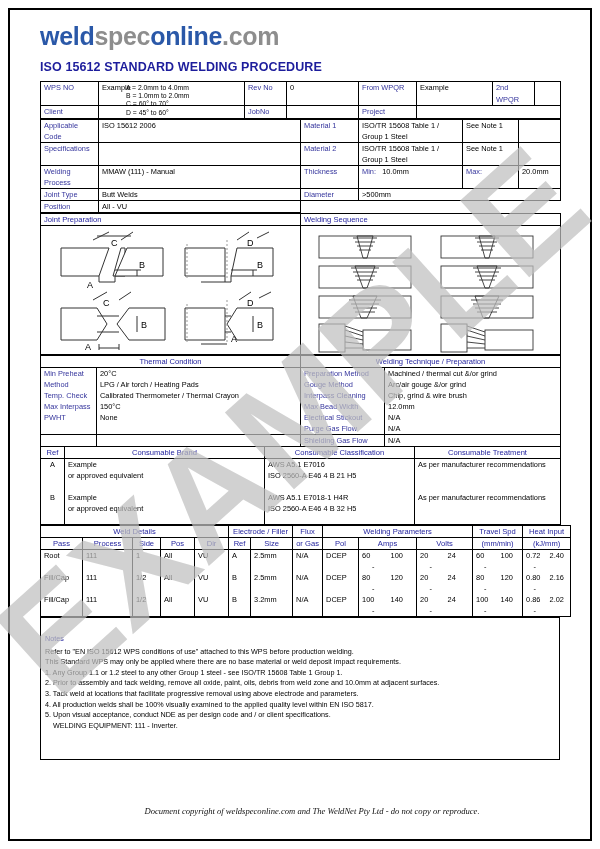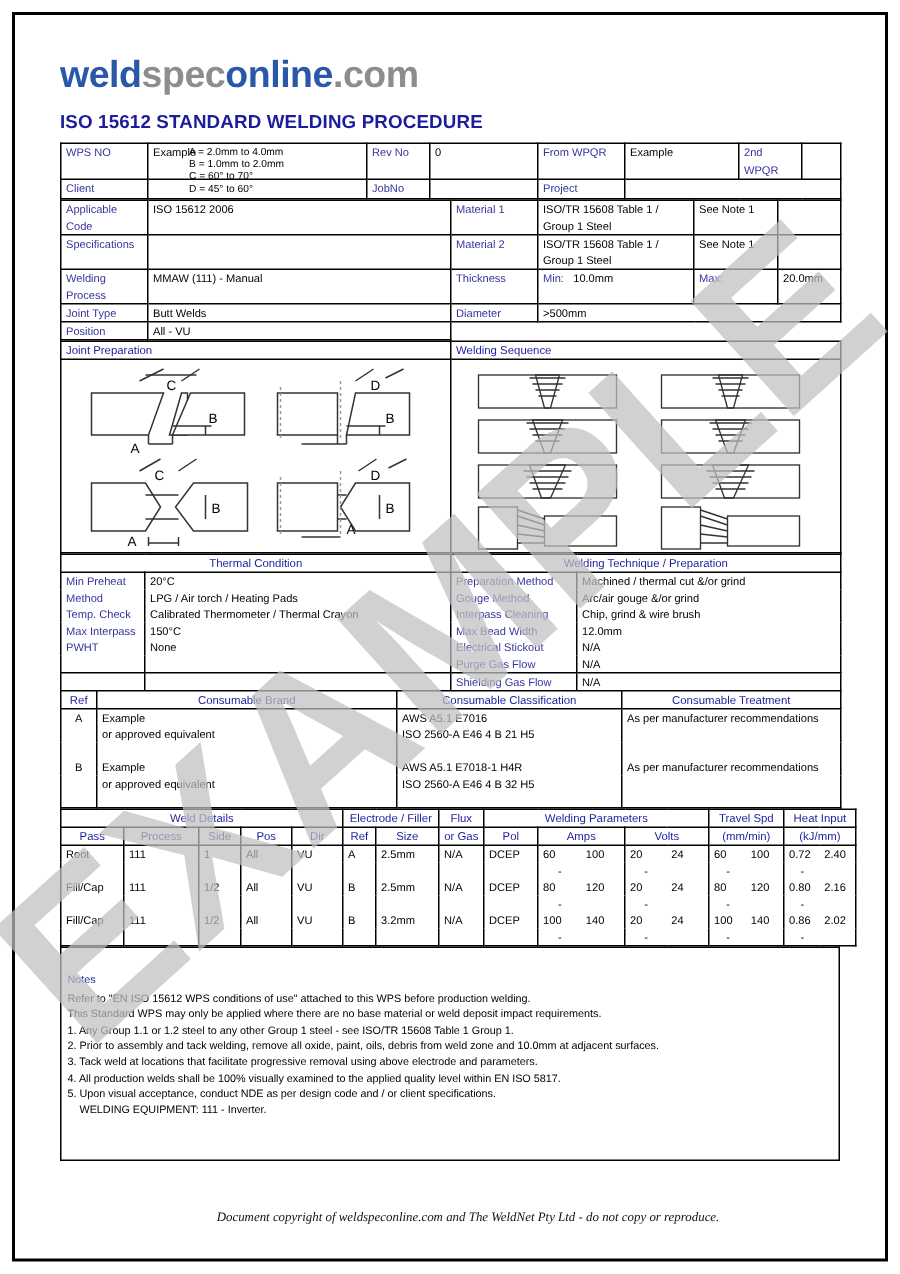--- a/index.html
+++ b/index.html
@@ -12,21 +12,21 @@
     overflow:hidden;
   }
   .page-border{
     position:absolute; left:8px; top:8px; width:584px; height:833px;
     border:2px solid #000; background:#fff;
   }
   .watermark{
     position:absolute; left:0; top:0; width:600px; height:849px;
     pointer-events:none; z-index:50;
   }
-  .content{ position:absolute; left:40px; top:36px; width:520px; z-index:20;}
+  .content{ position:absolute; left:40px; top:22px; width:520px; z-index:20;}
 
   
   .logo{ font-size:25px; font-weight:bold; letter-spacing:-0.3px; margin-bottom:9px;}
   .lg-b{ color:#2a58a8; } .lg-g{ color:#8d8d8d; }
   .doctitle{ color:#1d1d9c; font-size:12.5px; font-weight:bold; letter-spacing:.1px; margin-bottom:7px;}
 
   
   table{ border-collapse:collapse; width:520px; table-layout:fixed;}
   td,th{ border:1px solid #000; padding:0 3px; font-size:7.4px; color:#000;
          vertical-align:top; height:11px; line-height:11px; font-weight:normal;}

